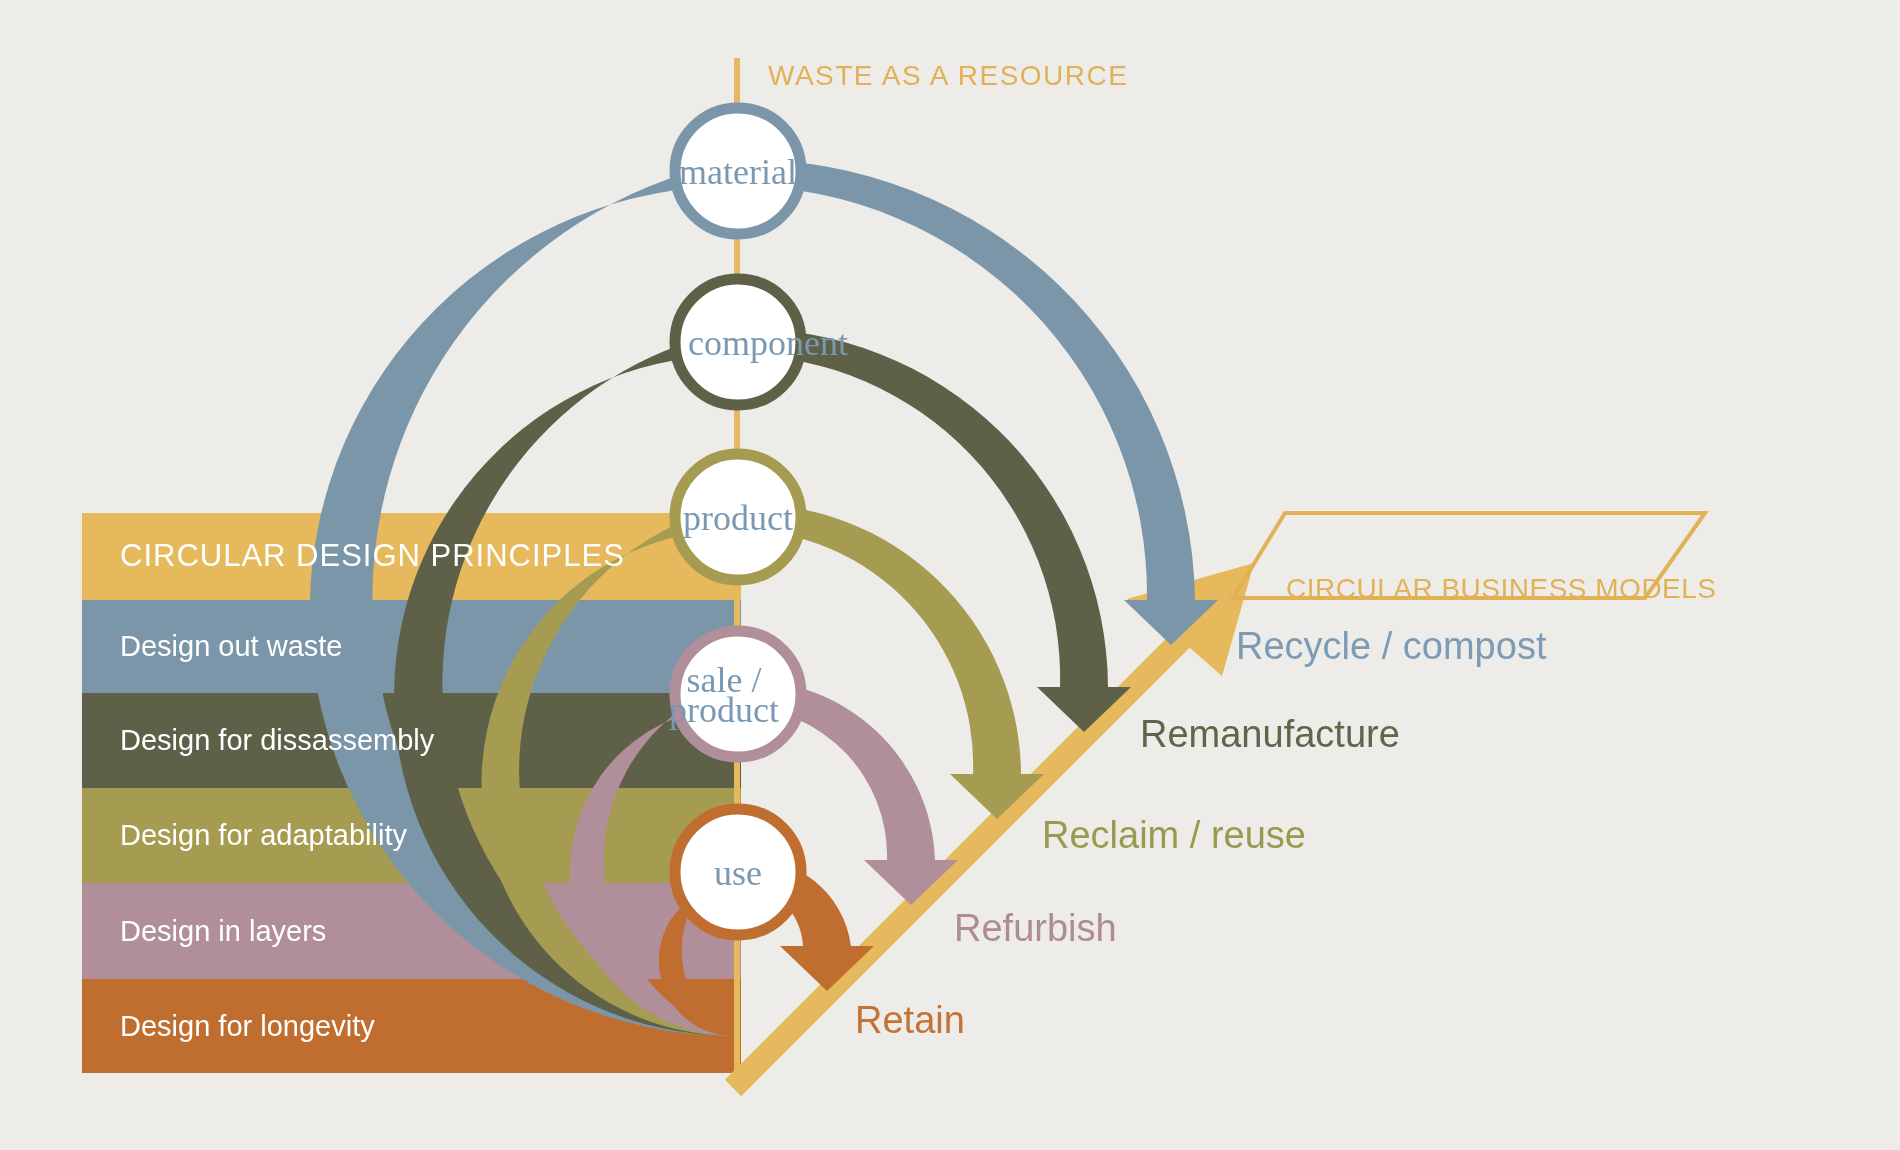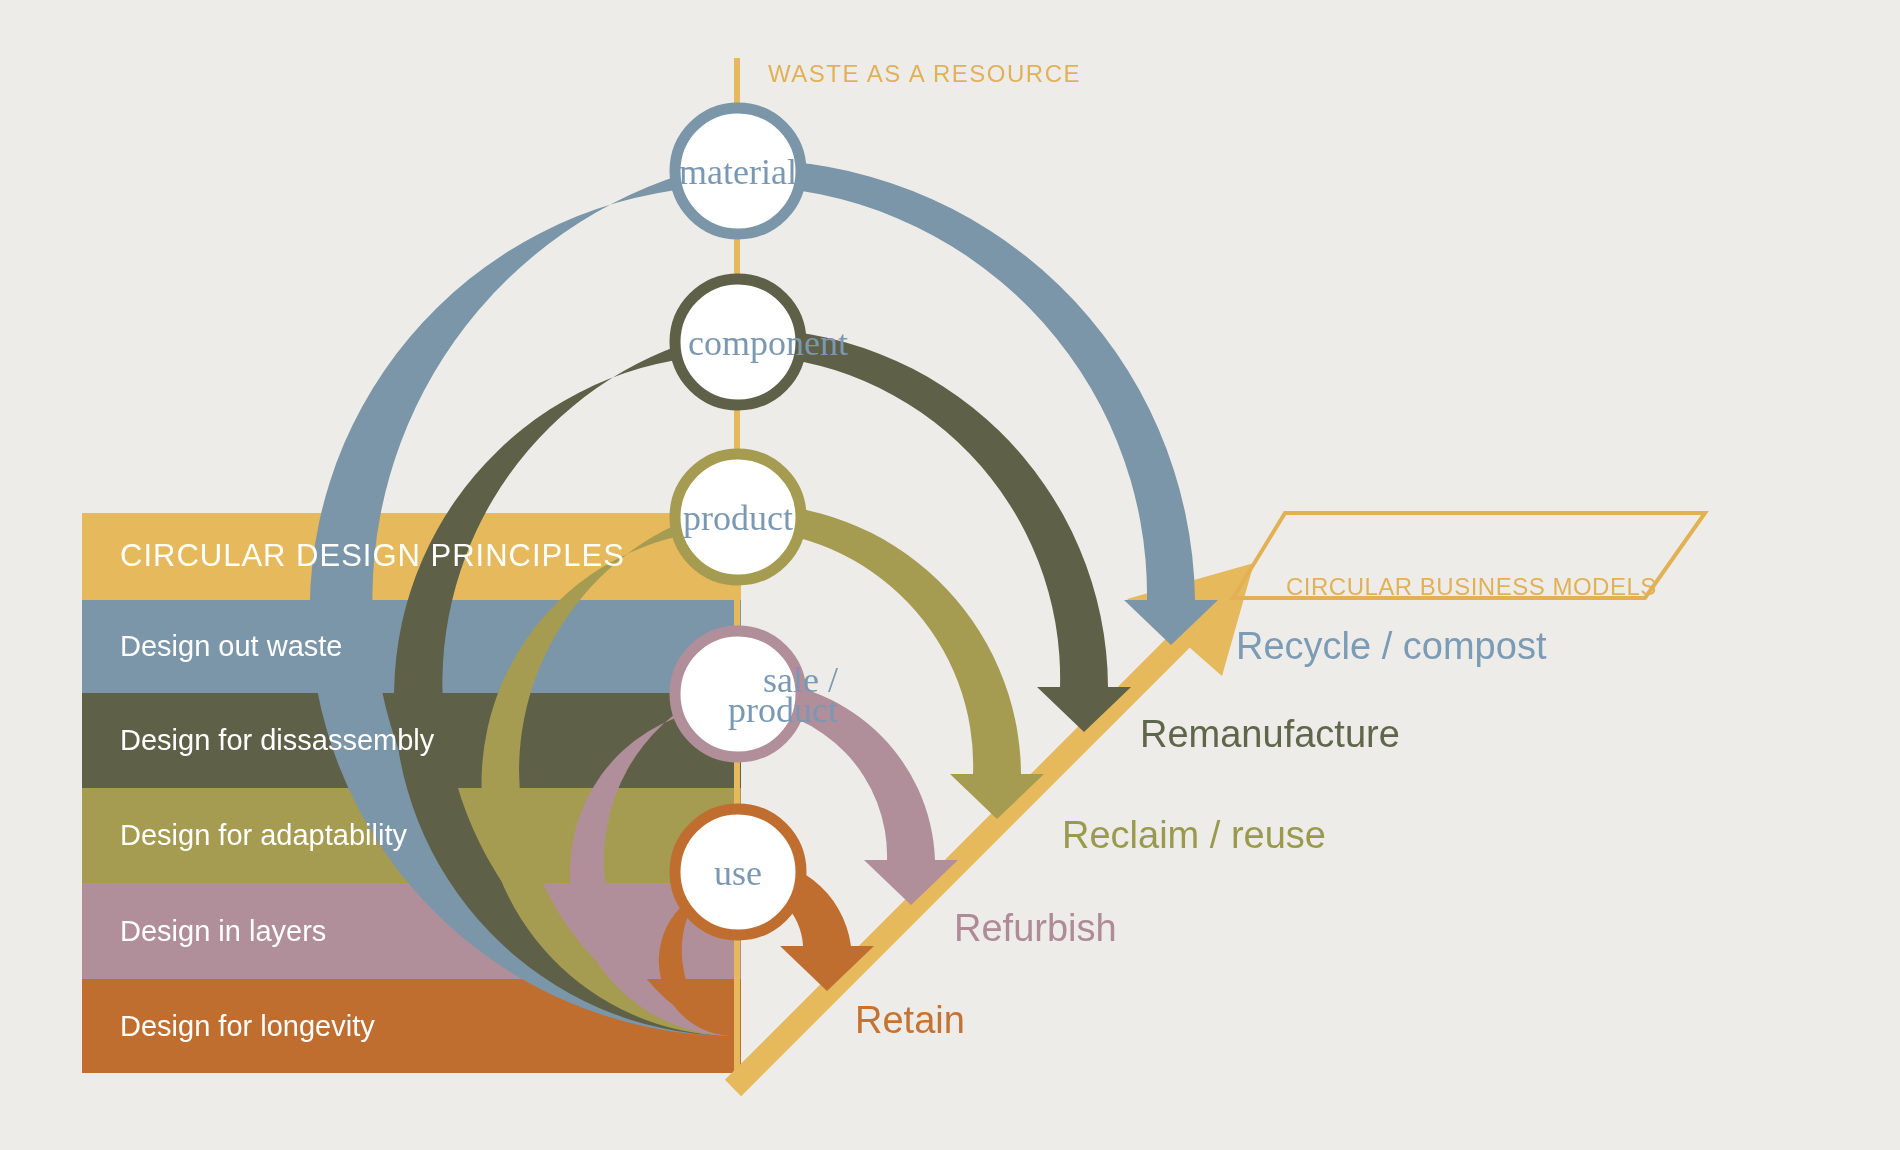--- a/index.html
+++ b/index.html
@@ -3,30 +3,30 @@
 <meta charset="utf-8">
 <style>
   html,body{margin:0;padding:0;background:#dcdcda;}
   .stage{
     position:relative;width:1900px;height:1150px;overflow:hidden;
     background:var(--c-background,#EDECE9);
     font-family:"Liberation Sans","DejaVu Sans",sans-serif;
   }
   .stage svg{position:absolute;left:0;top:0;}
   .txt{position:absolute;white-space:nowrap;}
-  .title{font-size:24px;letter-spacing:1.5px;color:var(--c-gold_text);}
+  .title{font-size:28px;letter-spacing:1.5px;color:var(--c-gold_text);}
   .waste-title{left:768px;top:60px;}
   .cbm-title{left:1286px;top:538px;width:364px;text-align:center;letter-spacing:0.5px;margin-top:35px;}
   .panel-label{left:120px;height:0;display:flex;align-items:center;color:#fff;font-size:29px;}
   .panel-title{font-size:31px;letter-spacing:1px;}
   .node-label{width:200px;text-align:center;color:var(--c-node_label);font-size:36px;line-height:30px;font-family:Liberation Serif, serif;}
   .biz-label{font-size:38px;}
   .c-blue{color:var(--c-blue_text);}
   .c-dark{color:var(--c-dark_olive_text);}
-  .c-olive{color:var(--c-olive_text);margin-left:20px;}
+  .c-olive{color:var(--c-olive_text);}
   .c-mauve{color:var(--c-mauve_text);}
   .c-orange{color:var(--c-orange_text);}
 </style>
 </head>
 <body>
 
 <div class="stage">
 
   <svg width="1900" height="1150" viewBox="0 0 1900 1150">
 
@@ -68,21 +68,21 @@
     <circle cx="738" cy="694" r="63" fill="#FFFFFF" stroke-width="11" stroke="#B18F9A"></circle>
     <circle cx="738" cy="872" r="63" fill="#FFFFFF" stroke-width="11" stroke="#C06E30"></circle>
   </svg>
 
   <div class="txt title waste-title">WASTE AS A RESOURCE</div>
   <div class="txt title cbm-title">CIRCULAR BUSINESS MODELS</div>
 
   <div class="txt node-label" style="left:638px;top:157px;"><span>material</span></div>
   <div class="txt node-label" style="left:668px;top:328px;"><span>component</span></div>
   <div class="txt node-label" style="left:638px;top:503px;"><span>product</span></div>
-  <div class="txt node-label" style="left:638px;top:665px;text-align:right;">
+  <div class="txt node-label" style="left:624px;top:665px;">
     <span>sale /</span><br><span>product</span>
   </div>
   <div class="txt node-label" style="left:638px;top:858px;"><span>use</span></div>
 
   <div class="txt panel-label panel-title" style="top:556px;">CIRCULAR DESIGN PRINCIPLES</div>
   <div class="txt panel-label" style="top:646px;">Design out waste</div>
   <div class="txt panel-label" style="top:740px;">Design for dissassembly</div>
   <div class="txt panel-label" style="top:835px;">Design for adaptability</div>
   <div class="txt panel-label" style="top:931px;">Design in layers</div>
   <div class="txt panel-label" style="top:1026px;">Design for longevity</div>

